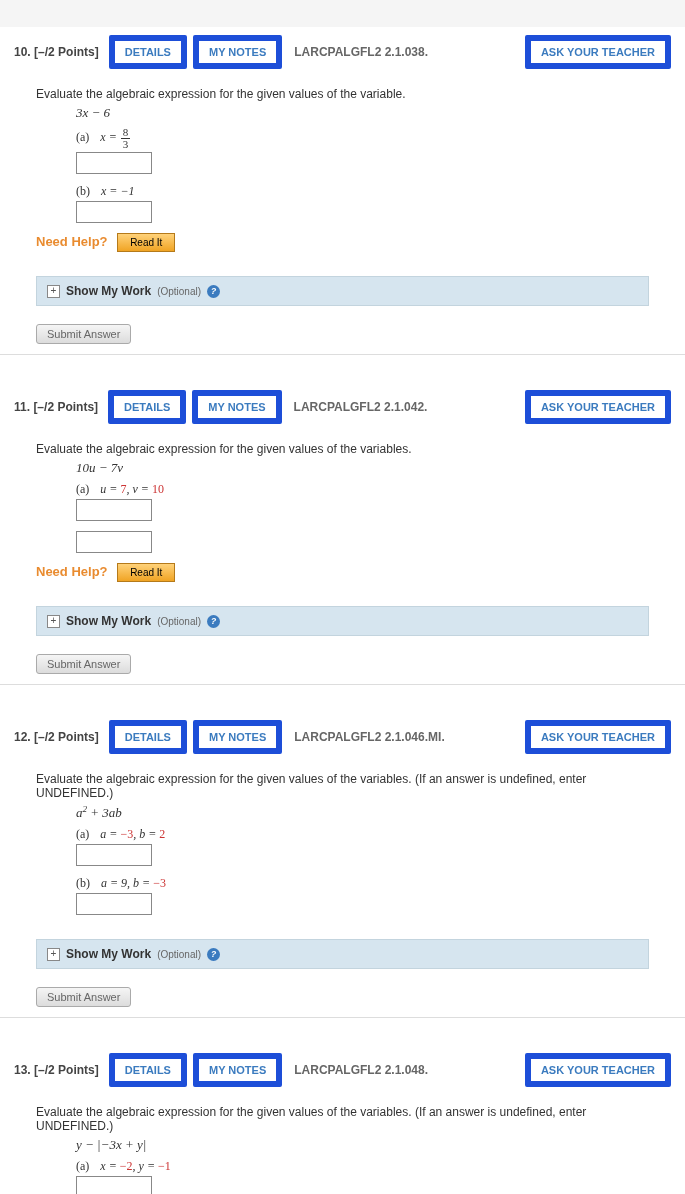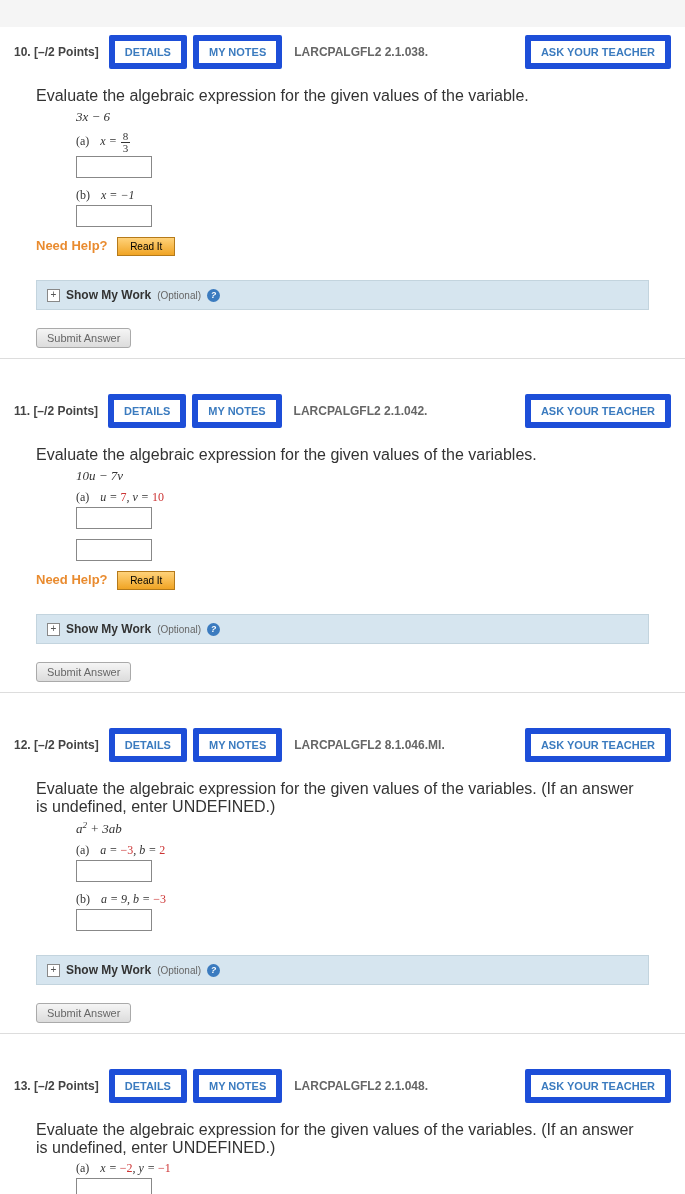--- a/index.html
+++ b/index.html
@@ -31,21 +31,21 @@
     background: #fff;
     padding: 5px 10px;
     font-size: 11px;
     font-weight: bold;
     cursor: pointer;
     border-radius: 2px;
   }
   .q-ref { color: #666; font-size: 12px; margin-left: 6px; font-weight: bold; }
   .spacer { flex: 1; }
   .q-body { padding: 4px 36px 0 36px; }
-  .prompt { color: #333; margin: 6px 0 4px 0; font-size: 16px; }
+  .prompt { color: #333; margin: 6px 0 4px 0; font-size: 12px; }
   .expr { margin: 2px 0 6px 40px; font-family: 'Times New Roman', serif; font-style: italic; font-size: 13px; }
   .part-row { margin: 4px 0 2px 40px; font-family: 'Times New Roman', serif; font-size: 12px; }
   .part-label { font-style: normal; margin-right: 8px; }
   .inline-math { font-style: italic; }
   .frac {
     display: inline-block;
     vertical-align: middle;
     text-align: center;
     font-size: 11px;
     line-height: 1;
@@ -199,21 +199,21 @@
         <button class="submit-btn">Submit Answer</button>
       </div>
     </div>
   </div>
 
   <div class="question">
     <div class="q-header">
       <span class="q-num-points"><span>12.</span> <span>[–/2 Points]</span></span>
       <button class="btn-outline">DETAILS</button>
       <button class="btn-outline">MY NOTES</button>
-      <span class="q-ref">LARCPALGFL2 8.1.046.MI.</span>
+      <span class="q-ref">LARCPALGFL2 2.1.046.MI.</span>
       <span class="spacer"></span>
       <button class="btn-outline">ASK YOUR TEACHER</button>
     </div>
     <div class="q-body">
       <div class="prompt">Evaluate the algebraic expression for the given values of the variables. (If an answer is undefined, enter UNDEFINED.)</div>
       <div class="expr"><i>a</i><sup>2</sup> + 3<i>ab</i></div>
       <div class="part-row">
         <span class="part-label">(a)</span>
         <span class="inline-math"><i>a</i> = <span class="red">−3</span>, <i>b</i> = <span class="red">2</span></span>
       </div>
@@ -239,20 +239,21 @@
     <div class="q-header">
       <span class="q-num-points"><span>13.</span> <span>[–/2 Points]</span></span>
       <button class="btn-outline">DETAILS</button>
       <button class="btn-outline">MY NOTES</button>
       <span class="q-ref">LARCPALGFL2 2.1.048.</span>
       <span class="spacer"></span>
       <button class="btn-outline">ASK YOUR TEACHER</button>
     </div>
     <div class="q-body">
       <div class="prompt">Evaluate the algebraic expression for the given values of the variables. (If an answer is undefined, enter UNDEFINED.)</div>
+      <div class="expr">y − |−3x + y|</div>
       <div class="part-row">
         <span class="part-label">(a)</span>
         <span class="inline-math"><i>x</i> = <span class="red">−2</span>, <i>y</i> = <span class="red">−1</span></span>
       </div>
       <input class="answer-box" type="text" style="">
       <div class="part-row">
         <span class="part-label">(b)</span>
         <span class="inline-math"><i>x</i> = <span class="red">7</span>, <i>y</i> = <span class="red">3</span></span>
       </div>
       <input class="answer-box" type="text" style="">

